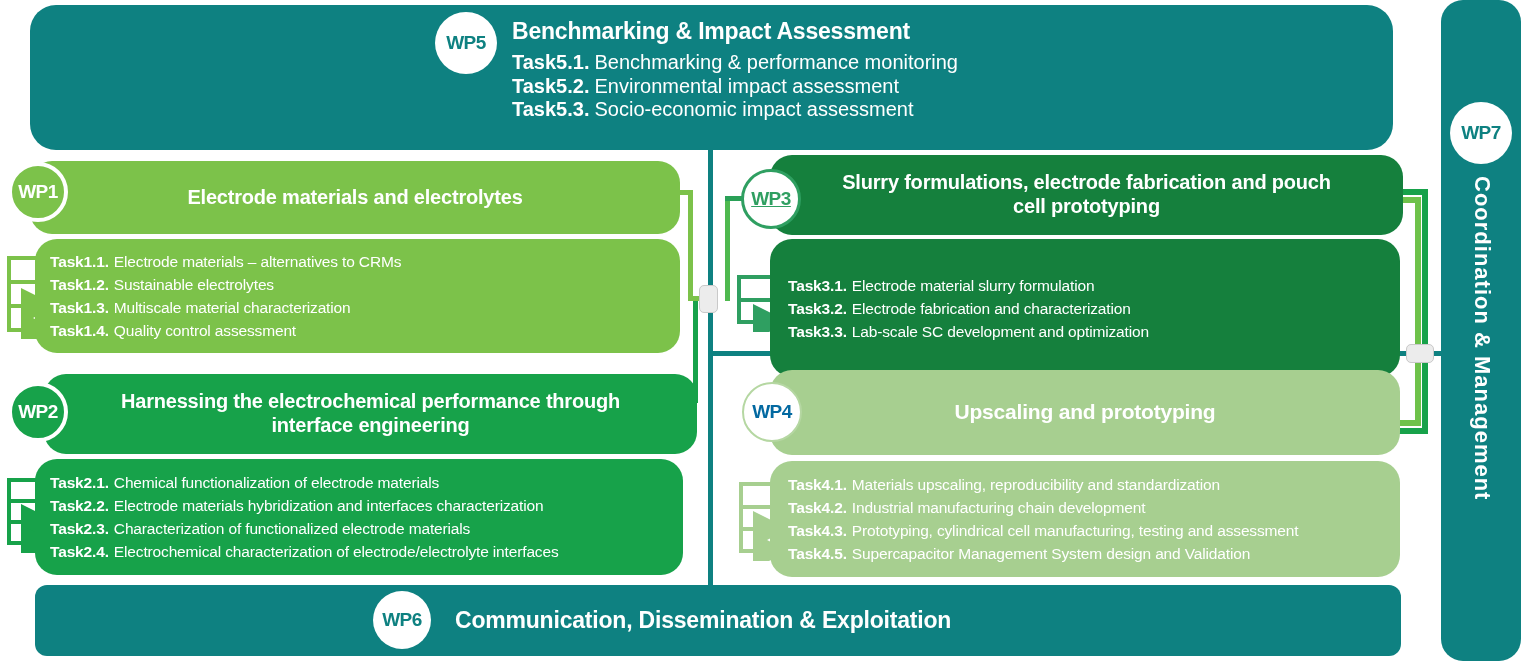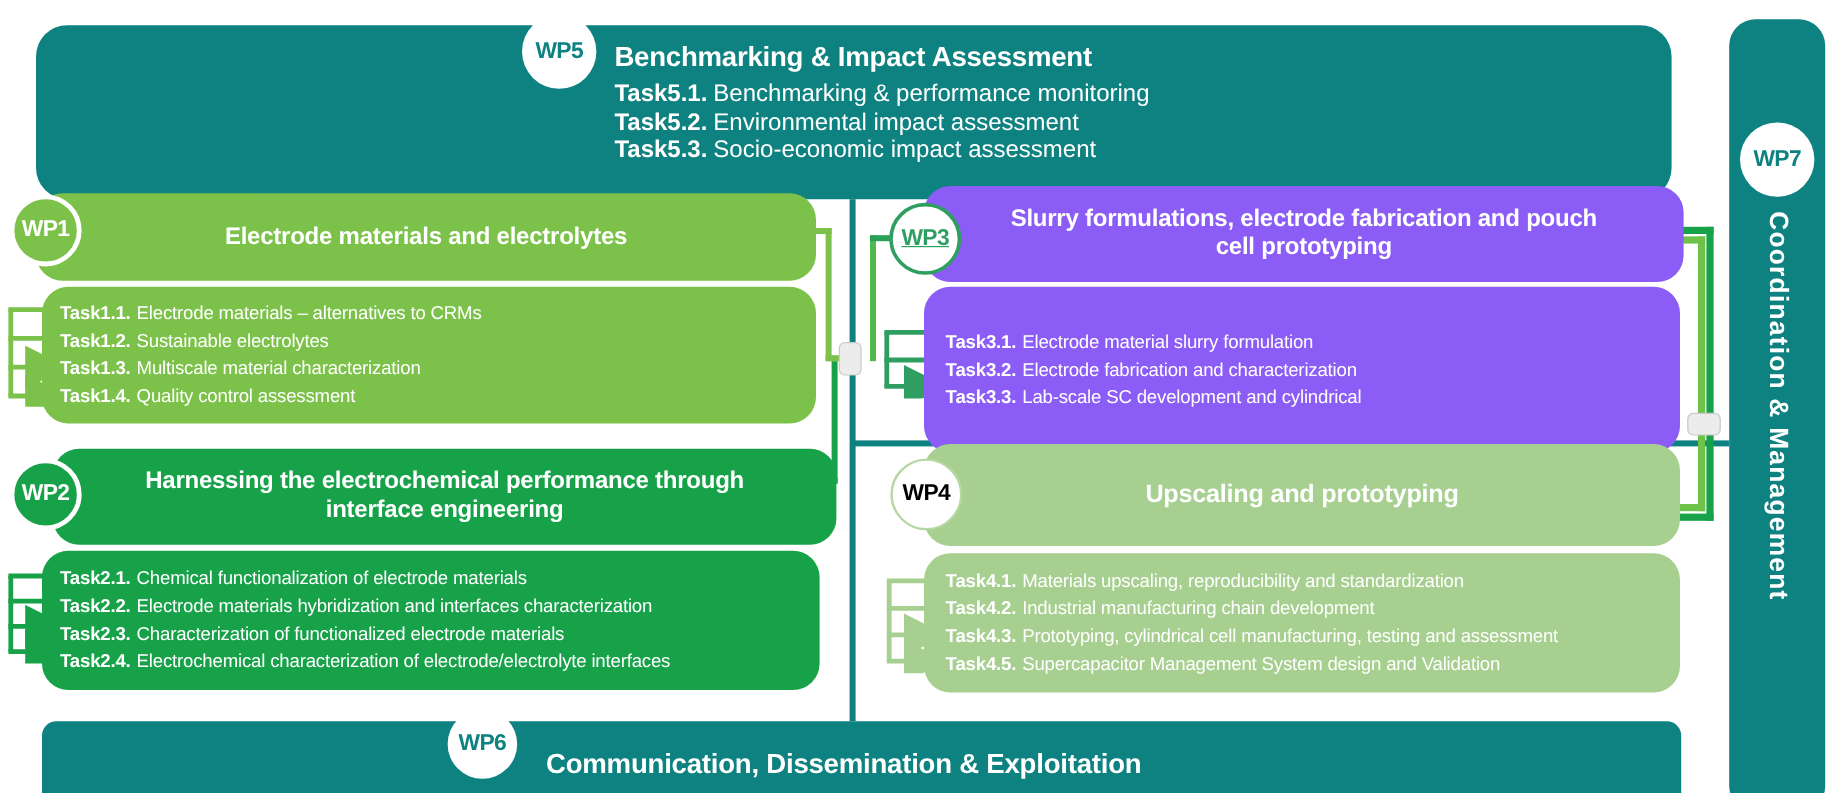--- a/index.html
+++ b/index.html
@@ -3,39 +3,39 @@
 <meta charset="utf-8">
 <style>
   html,body{margin:0;padding:0;background:#ffffff;}
   #canvas{
     position:relative;width:1534px;height:661px;background:#ffffff;overflow:hidden;
     font-family:"Liberation Sans",sans-serif;
   }
   .abs{position:absolute;}
   
   .wp-box{position:absolute;box-sizing:border-box;color:#fff;}
-  .teal{background:#0E8181;margin-top:16px;}
+  .teal{background:#0E8181;}
   .g1{background:#7CC24A;}
   .g2{background:#17A24A;}
-  .g3{background:#8b5cf6;}
+  .g3{background:#15803d;}
   .g4{background:#A7CF90;}
   .r26{border-radius:26px;}
   .r22{border-radius:22px;}
   .r12{border-radius:12px;}
   .header-box{display:flex;align-items:center;justify-content:center;text-align:center;z-index:5;}
   .wp-title{font-weight:bold;font-size:20px;line-height:1.18;letter-spacing:-0.2px;}
   .task-box{display:flex;flex-direction:column;justify-content:center;z-index:5;}
   .task-line{font-size:15.5px;line-height:23px;letter-spacing:-0.15px;white-space:nowrap;color:#fff;}
   .task-id{font-weight:bold;margin-right:5px;}
   
   .wp-circle{position:absolute;box-sizing:border-box;border-radius:50%;display:flex;align-items:center;justify-content:center;font-weight:bold;font-size:19px;z-index:8;letter-spacing:-0.5px;}
   .circ-green{background:#7CC24A;border:4px solid #ffffff;color:#ffffff;}
   .circ-white-teal{background:#ffffff;color:#0E8181;}
   .circ-white-g3{background:#ffffff;border:3px solid #2F9F61;color:#2F9F61;text-decoration:underline;}
-  .circ-white-g4{background:#ffffff;border:2px solid #B5D7A2;color:#000000;}
+  .circ-white-g4{background:#ffffff;border:2px solid #B5D7A2;color:#0369a1;}
   
   .banner-title{font-weight:bold;font-size:23px;color:#fff;letter-spacing:-0.2px;white-space:nowrap;}
   .wp5-task{font-size:20px;line-height:23.5px;color:#fff;white-space:nowrap;}
   
   .wp7-bar{z-index:4;}
   .wp7-text{position:absolute;left:1452px;top:176px;height:478px;width:60px;
     writing-mode:vertical-rl;display:flex;align-items:center;
     color:#fff;font-weight:bold;font-size:22px;letter-spacing:1px;white-space:nowrap;z-index:6;}
   
   .line{position:absolute;z-index:2;}
@@ -163,21 +163,21 @@
     <div class="task-line"><span class="task-id">Task2.4.</span><span>Electrochemical characterization of electrode/electrolyte interfaces</span></div>
   </div>
 
   <div class="wp-box g3 r22 header-box" style="left:770px;top:155px;width:633px;height:80px;padding:0 55px;">
     <div class="wp-title">Slurry formulations, electrode fabrication and pouch cell prototyping</div>
   </div>
   <div class="wp-circle circ-white-g3" style="left:741px;top:169px;width:60px;height:60px;">WP3</div>
   <div class="wp-box g3 r22 task-box" style="left:770px;top:239px;width:630px;height:138px;padding-left:18px;">
     <div class="task-line"><span class="task-id">Task3.1.</span><span>Electrode material slurry formulation</span></div>
     <div class="task-line"><span class="task-id">Task3.2.</span><span>Electrode fabrication and characterization</span></div>
-    <div class="task-line"><span class="task-id">Task3.3.</span><span>Lab-scale SC development and cylindrical</span></div>
+    <div class="task-line"><span class="task-id">Task3.3.</span><span>Lab-scale SC development and optimization</span></div>
   </div>
 
   <div class="wp-box g4 r22 header-box" style="left:770px;top:370px;width:630px;height:85px;">
     <div class="wp-title" style="font-size:21px;">Upscaling and prototyping</div>
   </div>
   <div class="wp-circle circ-white-g4" style="left:742px;top:382px;width:60px;height:60px;">WP4</div>
   <div class="wp-box g4 r22 task-box" style="left:770px;top:461px;width:630px;height:116px;padding-left:18px;">
     <div class="task-line"><span class="task-id">Task4.1.</span><span>Materials upscaling, reproducibility and standardization</span></div>
     <div class="task-line"><span class="task-id">Task4.2.</span><span>Industrial manufacturing chain development</span></div>
     <div class="task-line"><span class="task-id">Task4.3.</span><span>Prototyping, cylindrical cell manufacturing, testing and assessment</span></div>

